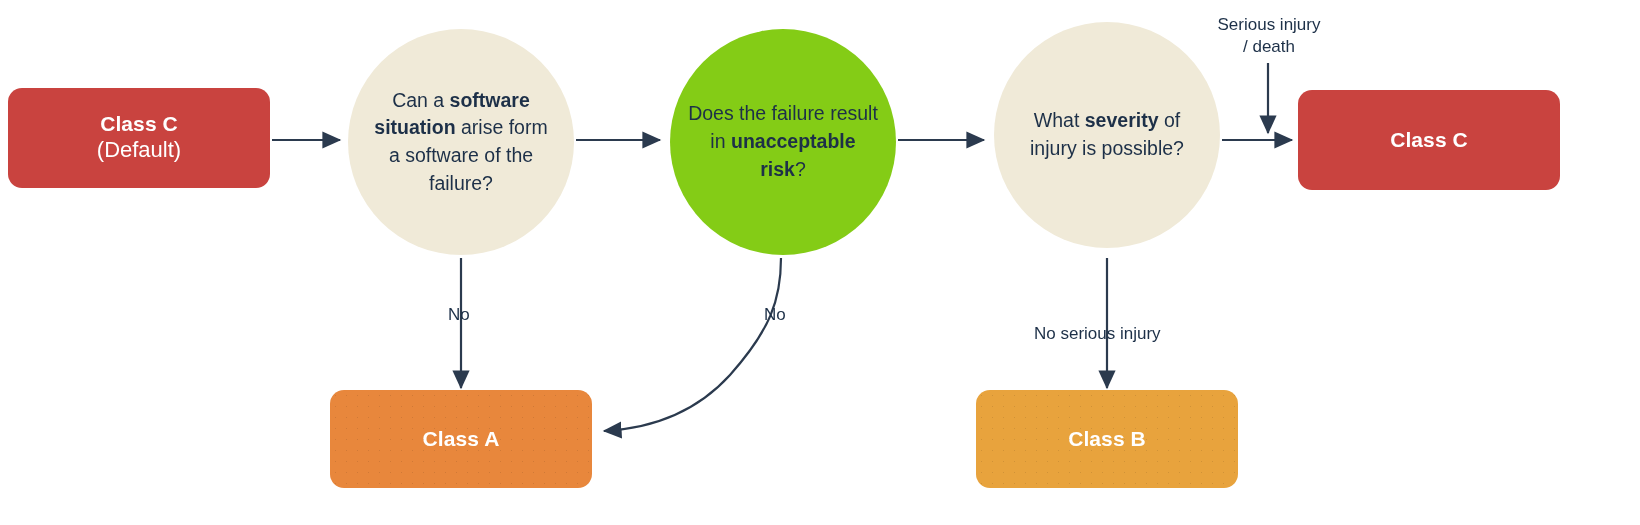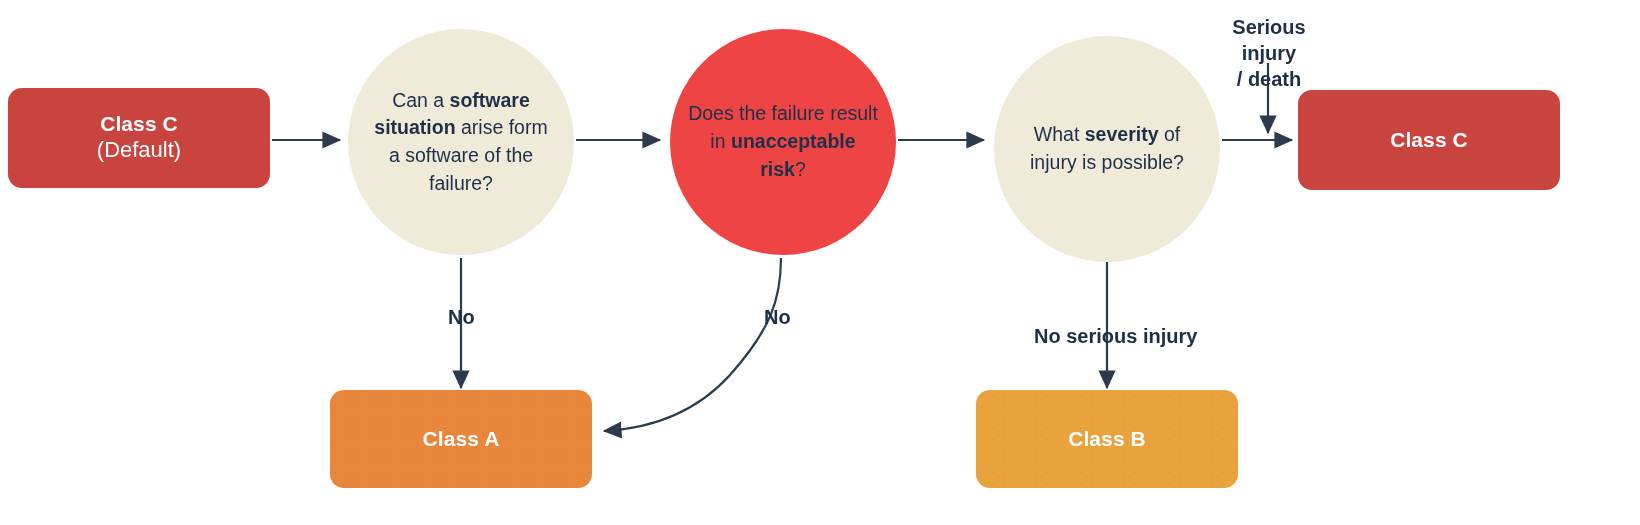--- a/index.html
+++ b/index.html
@@ -68,25 +68,24 @@
     font-size: 19.5px;
     line-height: 1.42;
     width: 86%;
     color: #1d3048;
   }
   .circle .circle-text b { font-weight: bold; }
 
   
   .edge-label {
     position: absolute;
-    font-size: 20px;
+    font-size: 17px;
     color: #1d3048;
     line-height: 1.3;
     white-space: nowrap;
-    font-weight: bold;
   }
   .edge-label.multiline { white-space: normal; text-align: center; }
 
   
   #edges {
     position: absolute;
     left: 0;
     top: 0;
     width: 1640px;
     height: 525px;
@@ -140,25 +139,25 @@
 
   <div class="node class-box" style="left:8px; top:88px; width:262px; height:100px; background:#C9433F;">
     <div class="box-title">Class C</div>
     <div class="box-sub">(Default)</div>
   </div>
 
   <div class="node circle" style="left:348px; top:29px; width:226px; height:226px; background:#F0EAD8;">
     <div class="circle-text"><span>Can a </span><b>software</b><br><b>situation</b><span> arise form</span><br><span>a software of the</span><br><span>failure?</span></div>
   </div>
 
-  <div class="node circle" style="left:670px; top:29px; width:226px; height:226px; background:#ef4444;">
+  <div class="node circle" style="left:670px; top:29px; width:226px; height:226px; background:#84cc16;">
     <div class="circle-text"><span>Does the failure result</span><br><span>in </span><b>unacceptable risk</b><span>?</span></div>
   </div>
 
-  <div class="node circle" style="left:994px; top:36px; width:226px; height:226px; background:#F0EAD8;justify-content:center;">
+  <div class="node circle" style="left:994px; top:22px; width:226px; height:226px; background:#F0EAD8;justify-content:center;">
     <div class="circle-text"><span>What </span><b>severity</b><span> of</span><br><span>injury is possible?</span></div>
   </div>
 
   <div class="node class-box" style="left:1298px; top:90px; width:262px; height:100px; background:#C9433F;">
     <div class="box-title">Class C</div>
   </div>
 
   <div class="node class-box dotted" style="left:330px; top:390px; width:262px; height:98px; background:#E8873C;">
     <div class="box-title">Class A</div>
   </div>

